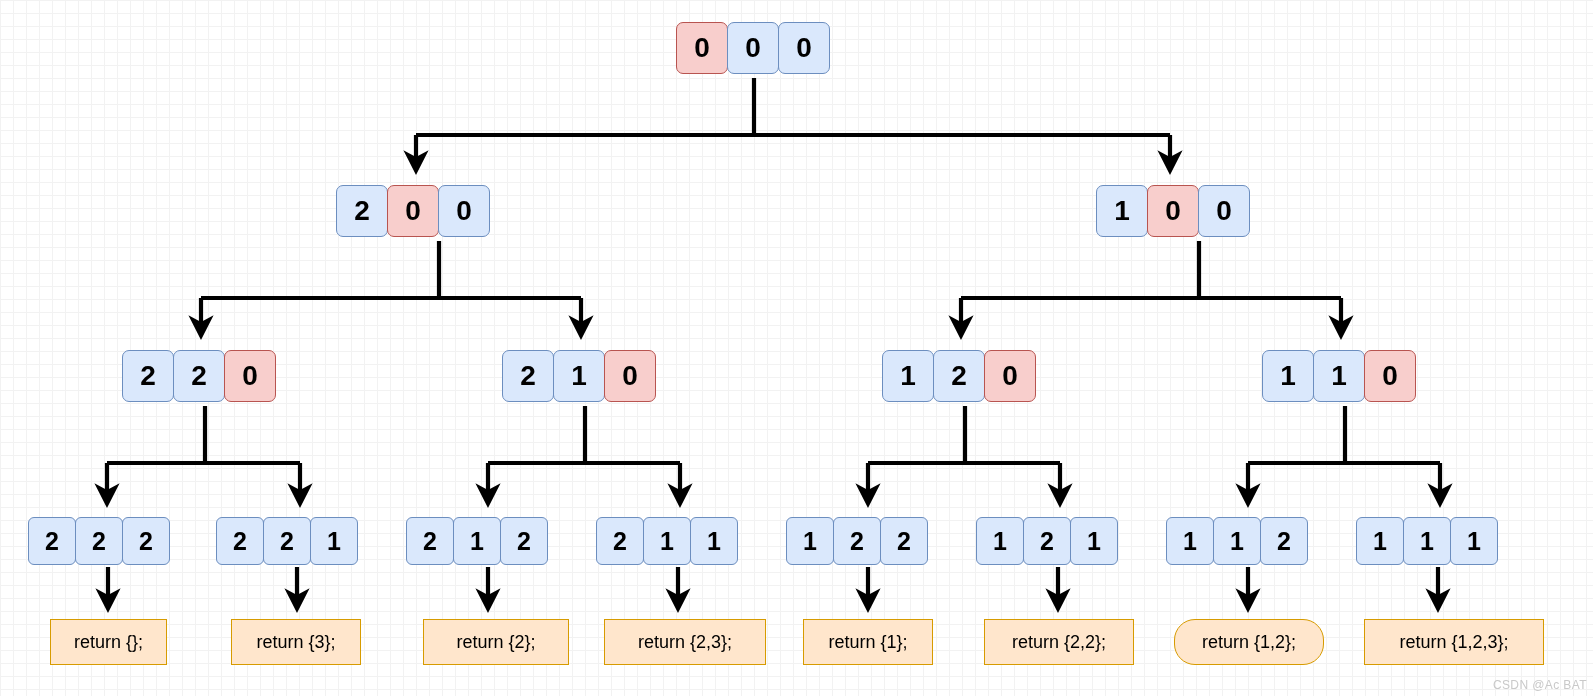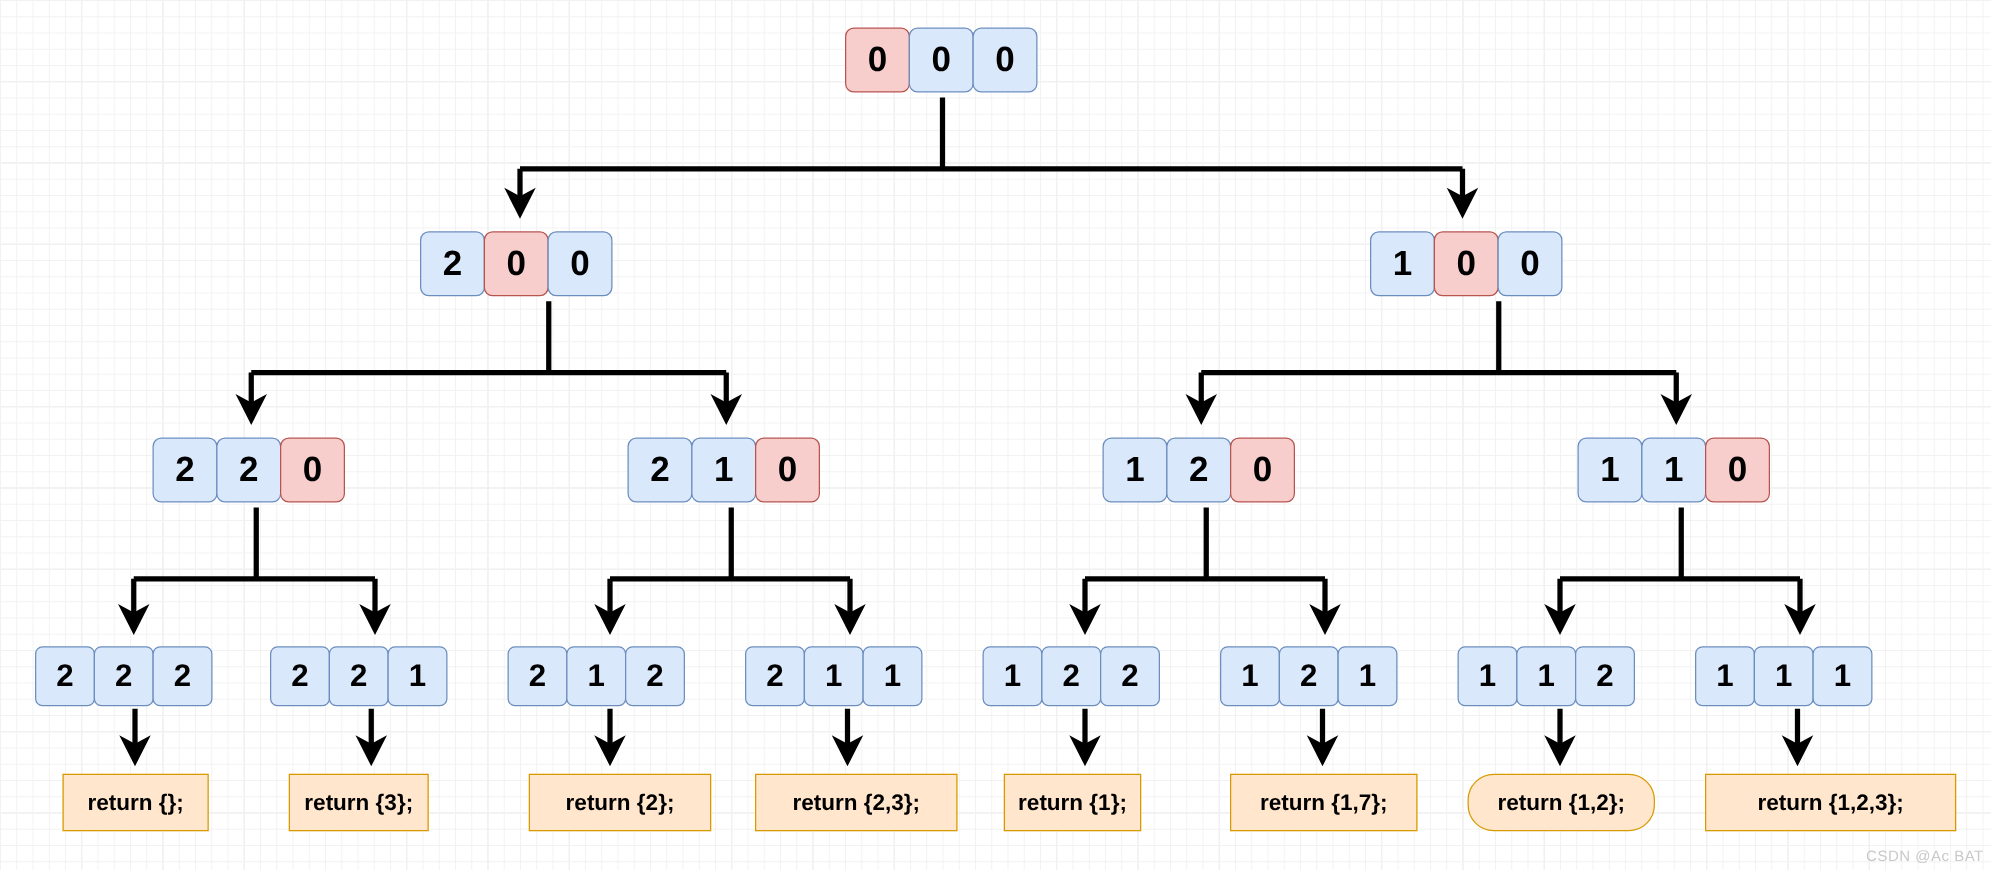--- a/index.html
+++ b/index.html
@@ -70,21 +70,21 @@
   .retbox {
     position: absolute;
     box-sizing: border-box;
     height: 46px;
     background: #ffe6cc;
     border: 1.6px solid #d79b00;
     display: flex;
     align-items: center;
     justify-content: center;
     font-size: 18px;
-    font-weight: bold;
+    font-weight: normal;
     color: #000000;
     white-space: nowrap;
     padding: 0 8px;
   }
   #watermark {
     position: absolute;
     right: 6px;
     bottom: 4px;
     font-size: 12px;
     color: #c9c9c9;
@@ -227,23 +227,23 @@
         <div class="cell">2</div>
       </div>
       <div class="node small" style="left: 1356px; top: 517px;">
         <div class="cell">1</div>
         <div class="cell">1</div>
         <div class="cell">1</div>
       </div>
     </div>
   <div id="returns-layer">
       <div class="retbox" style="left: 50px; top: 619px; width: 117px;">return {};</div>
-      <div class="retbox" style="left: 231px; top: 619px; width: 112px;">return {3};</div>
+      <div class="retbox" style="left: 231px; top: 619px; width: 130px;">return {3};</div>
       <div class="retbox" style="left: 423px; top: 619px; width: 146px;">return {2};</div>
       <div class="retbox" style="left: 604px; top: 619px; width: 162px;">return {2,3};</div>
-      <div class="retbox" style="left: 803px; top: 619px; width: 110px;">return {1};</div>
-      <div class="retbox" style="left: 984px; top: 619px; width: 150px;">return {1,7};</div>
+      <div class="retbox" style="left: 803px; top: 619px; width: 130px;">return {1};</div>
+      <div class="retbox" style="left: 984px; top: 619px; width: 150px;">return {2,2};</div>
       <div class="retbox" style="left: 1174px; top: 619px; width: 150px; border-radius: 21px;">return {1,2};</div>
-      <div class="retbox" style="left: 1364px; top: 619px; width: 201px;">return {1,2,3};</div>
+      <div class="retbox" style="left: 1364px; top: 619px; width: 180px;">return {1,2,3};</div>
     </div>
 
   <div id="watermark">CSDN @Ac BAT</div>
 </div>
 
 </body></html>

